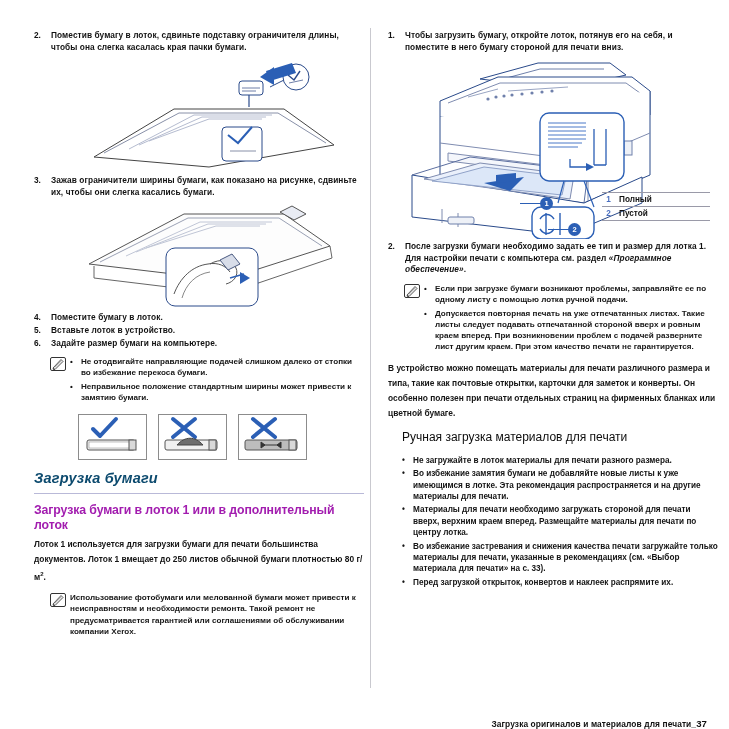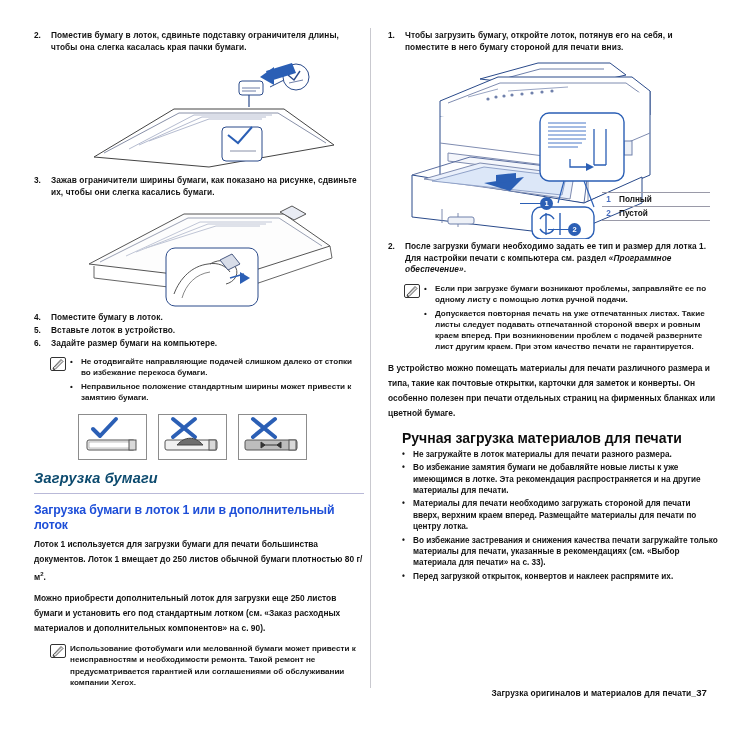--- a/index.html
+++ b/index.html
@@ -102,37 +102,37 @@
     font-style: italic;
   }
   .h1-rule {
     height: 1px;
     background: #b9b9d8;
     margin-bottom: 9px;
   }
   .h2 {
     font-size: 12.3px;
     font-weight: bold;
-    color: #1d4ed8;
+    color: #a21caf;
     line-height: 14.5px;
     margin: 2px 0 5px 0;
     letter-spacing: -.1px;
   }
   .h2-blue {
     font-size: 14.2px;
     font-weight: bold;
     color: #5b5bbe;
     line-height: 17px;
     margin: 2px 0 6px 0;
   }
   .h3 {
-    font-size: 14px;
-    font-weight: bold;
+    font-size: 12px;
+    font-weight: normal;
     color: #0d0d0d;
-    margin: 9px 0 3px 14px;
+    margin: 9px 0 11px 14px;
   }
   .para {
     font-size: 8.4px;
     line-height: 15px;
     font-weight: bold;
     color: #151515;
     margin-bottom: 6px;
   }
   .para sup { font-size: 6px; }
 
@@ -206,21 +206,21 @@
     position: absolute;
     height: 1px;
     background: #2b5fb5;
   }
 
   
   .footer {
     position: absolute;
     left: 0;
     right: 22px;
-    bottom: 31px;
+    bottom: 0;
     text-align: right;
     font-size: 8.4px;
     font-weight: bold;
     color: #111;
     letter-spacing: .1px;
   }
   .footer .pg { font-size: 9.6px; }
 
   .italic { font-style: italic; }
 </style>
@@ -355,21 +355,20 @@
 
     <div class="h1">Загрузка бумаги</div>
     <div class="h1-rule"></div>
 
     <div class="h2">Загрузка бумаги в лоток 1 или в дополнительный лоток</div>
 
     <div class="para">
       <span>Лоток 1 используется для загрузки бумаги для печати большинства документов. Лоток 1 вмещает до 250 листов обычной бумаги плотностью 80 г/м</span><sup>2</sup><span>.</span>
     </div>
 
-    <div class="para">Можно приобрести дополнительный лоток для загрузки еще 250 листов бумаги и установить его под стандартным лотком (см. «Заказ расходных материалов и дополнительных компонентов» на с. 90).</div>
 
     <div class="note">
       <div class="note-icon">
         <svg width="16" height="14" viewBox="0 0 16 14">
           <rect x="0.5" y="0.5" width="15" height="13" rx="1.5" fill="#fff" stroke="#333"></rect>
           <path d="M3 11 L11 2.5 L13 4.5 L5 12.5 Z" fill="#e8e8e8" stroke="#333" stroke-width=".8"></path>
           <path d="M4.5 10.2 L10.6 4" stroke="#777" stroke-width=".7"></path>
           <path d="M3 11 L3.4 12.8 L5 12.5" fill="#555" stroke="#333" stroke-width=".6"></path>
         </svg>
       </div>

